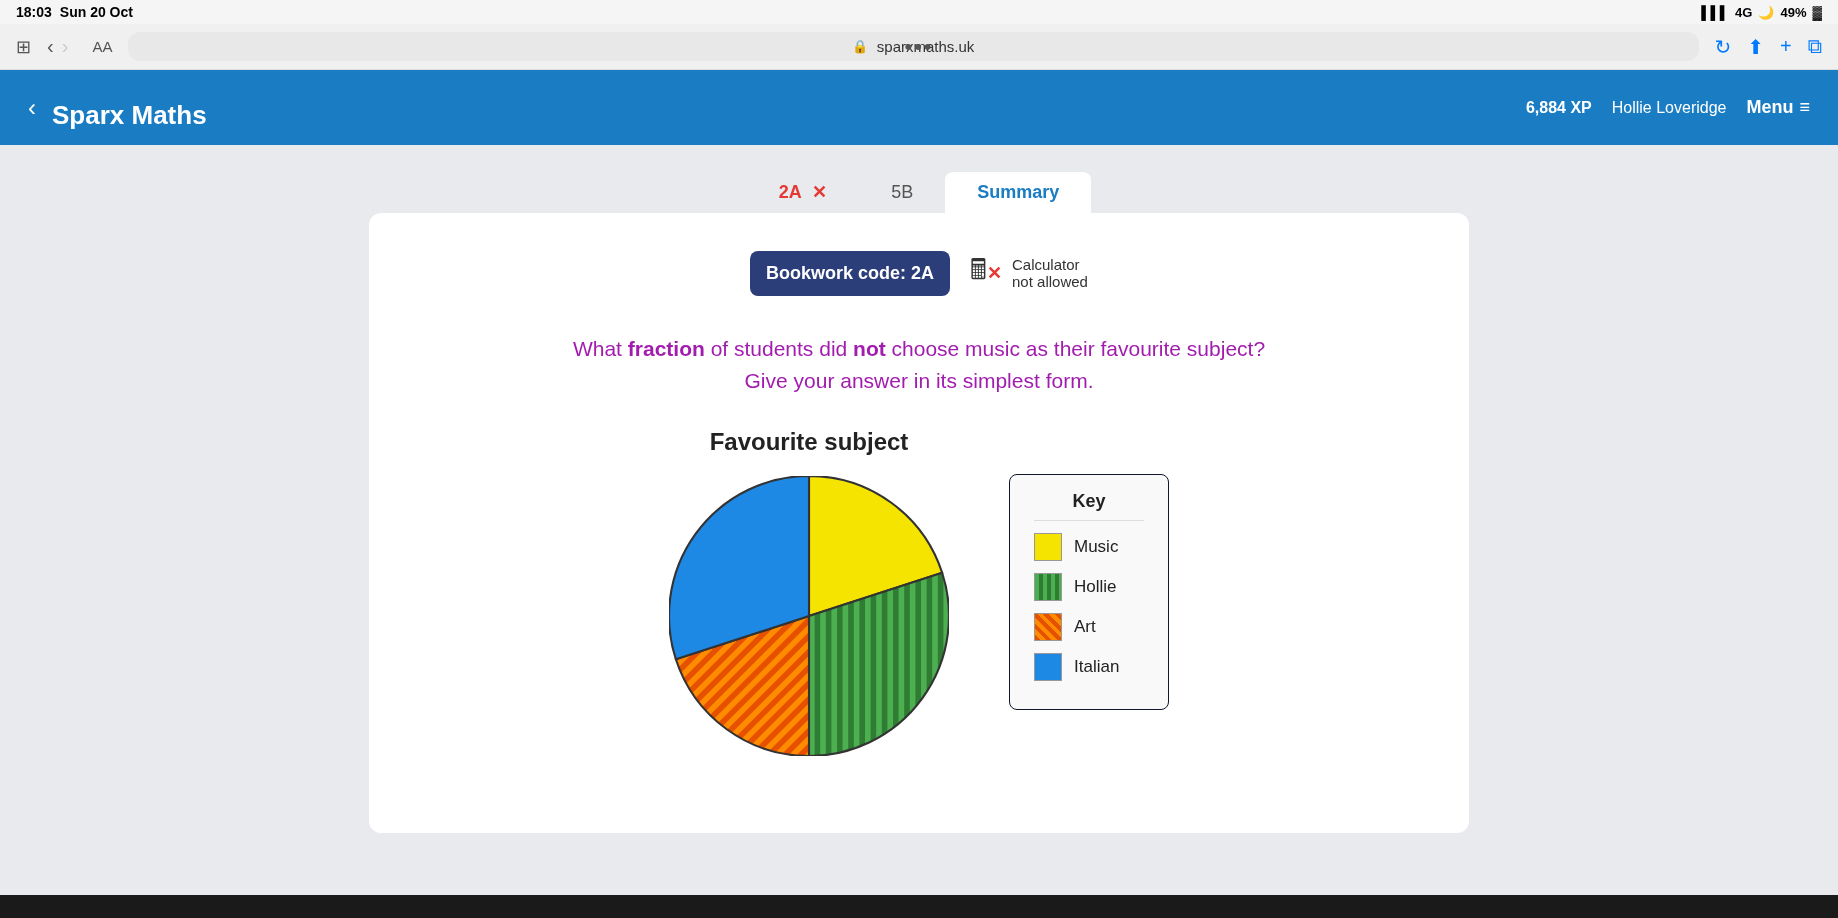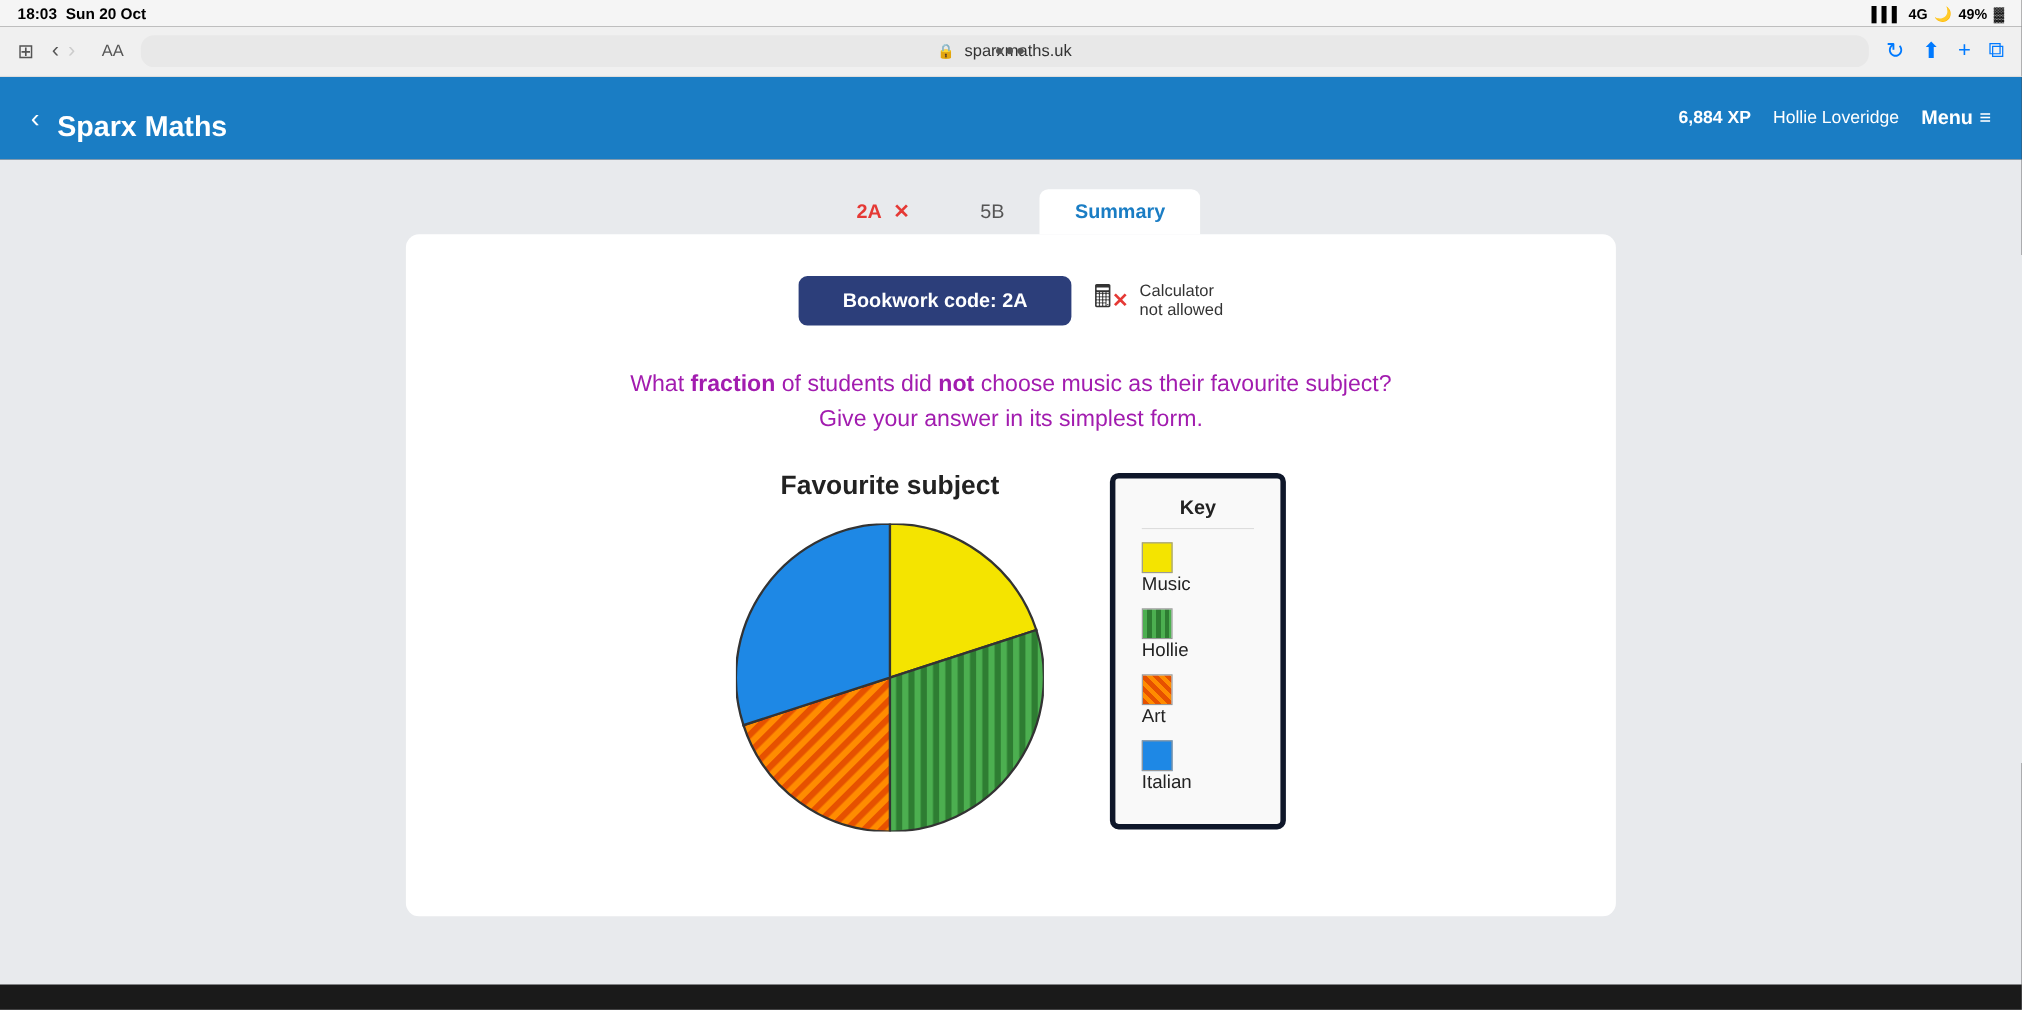--- a/index.html
+++ b/index.html
@@ -123,21 +123,21 @@
       align-items: center;
       gap: 20px;
       justify-content: center;
       margin-bottom: 36px;
     }
     .bookwork-badge {
       background: #2c3e7a;
       color: white;
       font-size: 18px;
       font-weight: 600;
-      padding: 12px 40px;
+      padding: 12px 16px;
       border-radius: 8px;
     }
     .calculator-info {
       display: flex;
       align-items: center;
       gap: 10px;
       font-size: 15px;
       color: #333;
     }
     .calc-icon {
@@ -178,43 +178,42 @@
       flex-direction: column;
       align-items: center;
     }
     svg.pie-chart {
       width: 280px;
       height: 280px;
     }
 
     
     .key-box {
-      border: 5px solid #0f172a;
+      border: 1px solid #0f172a;
       border-radius: 8px;
       padding: 16px 24px;
       background: #f9f9f9;
       min-width: 160px;
     }
     .key-title {
       font-size: 18px;
       font-weight: 700;
       color: #222;
       margin-bottom: 12px;
       text-align: center;
       border-bottom: 1px solid #ddd;
       padding-bottom: 8px;
     }
     .key-item {
       display: flex;
-      align-items: flex-start;
-      gap: 0;
+      align-items: center;
+      gap: 12px;
       margin-bottom: 12px;
       font-size: 17px;
       color: #222;
-      flex-direction: column;
     }
     .key-swatch {
       width: 28px;
       height: 28px;
       border: 1px solid #999;
       flex-shrink: 0;
     }
     .key-swatch.music { background: #f4e400; }
     .key-swatch.english {
       background: repeating-linear-gradient(

